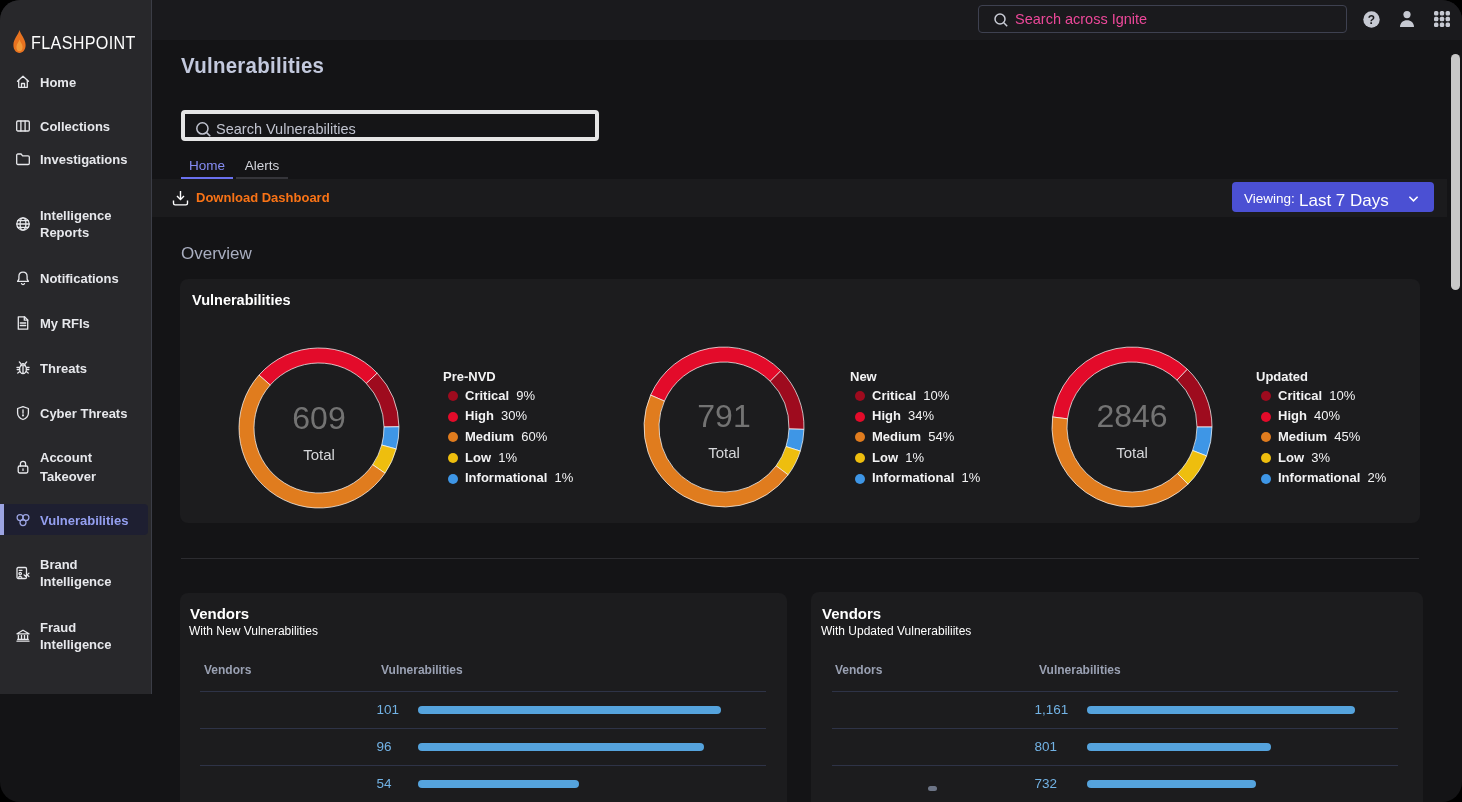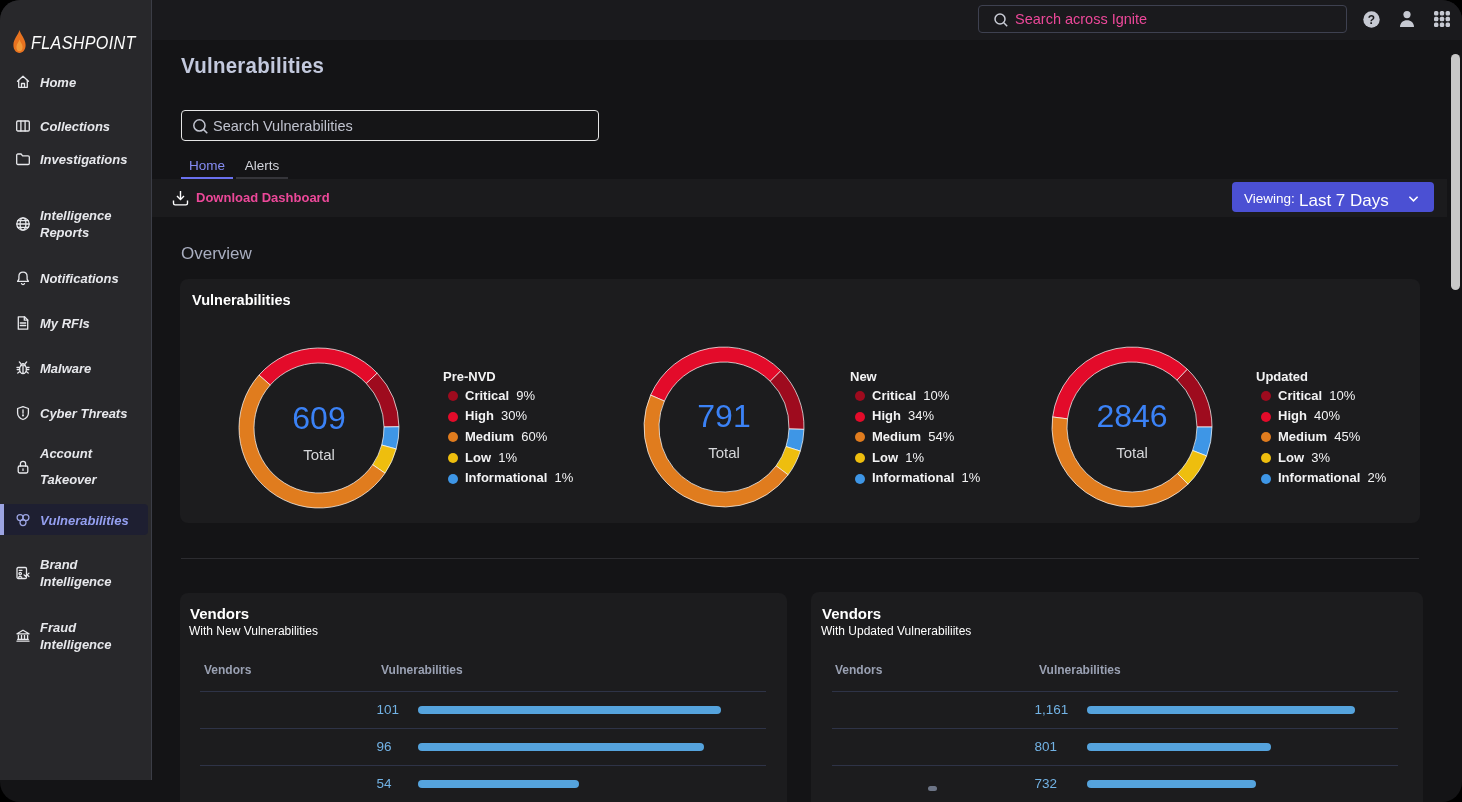--- a/index.html
+++ b/index.html
@@ -1,36 +1,36 @@
 <!DOCTYPE html>
 <html><head>
 <meta charset="utf-8">
 <style>
 * { margin:0; padding:0; box-sizing:border-box; }
 html,body { background:#000; width:1462px; height:802px; overflow:hidden; }
 body { font-family:"Liberation Sans", sans-serif; }
 #app { position:absolute; left:0; top:0; width:1462px; height:802px; background:#141416; border-radius:20px; overflow:hidden; }
 .abs { position:absolute; }
 
-#sidebar { position:absolute; left:0; top:0; width:152px; height:780px; background:#28282b; border-right:1px solid rgba(120,130,160,.24);font-style:italic; }
+#sidebar { position:absolute; left:0; top:0; width:152px; height:694px; background:#28282b; border-right:1px solid rgba(120,130,160,.24); }
 .nav { position:absolute; left:0; width:152px; color:#e7e8ec; font-size:13px; font-weight:bold; }
 .nav .ic { position:absolute; left:15px; top:50%; margin-top:-8px; width:16px; height:16px; }
 .nav .lb { position:absolute; left:40px; top:50%; transform:translateY(-50%); line-height:16px; }
 #navsel { position:absolute; left:0; top:504px; width:148px; height:31px; background:#1e1f31; border-left:4px solid #9ca4e2; border-radius:0 4px 4px 0; }
 
 #topbar { position:absolute; left:152px; top:0; width:1310px; height:40px; background:#1a1a1d; }
 
 #strip { position:absolute; left:152px; top:179px; width:1295px; height:38px; background:#1b1b1d; }
 .card { position:absolute; background:#1c1c1e; border-radius:8px; }
 .dleg { position:absolute; width:200px; font-size:13px; color:#f3f3f4; }
 .dleg .t { font-weight:bold; line-height:16.5px; margin-bottom:0; }
 .dleg .r { position:relative; height:20.7px; line-height:20.7px; padding-left:22px; white-space:nowrap; }
 .dleg .b { position:absolute; left:5px; top:5.5px; width:10px; height:10px; border-radius:50%; }
 .dleg .l { font-weight:bold; }
-.dnum { position:absolute; width:164px; text-align:center; color:#3b82f6; }
+.dnum { position:absolute; width:164px; text-align:center; color:#737373; }
 .thead { position:absolute; font-size:12px; font-weight:bold; color:#9aa1b3; }
 .tnum { position:absolute; font-size:13.5px; color:#72b2e4; }
 .tbar { position:absolute; height:8px; border-radius:4px; background:#55a3dd; }
 .tline { position:absolute; height:1px; background:#2e3347; }
 </style>
 </head>
 <body>
 <div id="app">
 
 <div id="topbar">
@@ -133,41 +133,41 @@
 <div class="nav" style="top:353px; height:30px;">
 <svg class="ic" width="16" height="16" viewBox="0 0 16 16">
           <g fill="none" stroke="#e7e8ec" stroke-width="1.3" stroke-linecap="round" stroke-linejoin="round">
             <ellipse cx="8" cy="9.2" rx="3.4" ry="4.3"></ellipse>
             <path d="M5.8 5.9C5.8 4.6 6.7 3.7 8 3.7s2.2.9 2.2 2.2"></path>
             <path d="M5.5 3.2L4.3 1.9M10.5 3.2l1.2-1.3"></path>
             <path d="M4.6 7.3H1.9M4.6 9.5H2.2M4.8 11.6l-2 1.5M11.4 7.3h2.7M11.4 9.5h2.4M11.2 11.6l2 1.5"></path>
             <line x1="8" y1="5.5" x2="8" y2="13.4"></line>
           </g>
         </svg>
-<div class="lb" style="line-height:17px;">Malware</div>
+<div class="lb" style="line-height:17px;">Threats</div>
 </div>
 <div class="nav" style="top:398px; height:30px;">
 <svg class="ic" width="16" height="16" viewBox="0 0 16 16">
           <g fill="none" stroke="#e7e8ec" stroke-width="1.3" stroke-linecap="round" stroke-linejoin="round">
             <path d="M8 1.6l5.4 1.9v4.4c0 3.3-2.2 5.4-5.4 6.6-3.2-1.2-5.4-3.3-5.4-6.6V3.5Z"></path>
             <line x1="8" y1="4.8" x2="8" y2="8.2"></line>
             <circle cx="8" cy="10.4" r=".4" fill="#e7e8ec"></circle>
           </g>
         </svg>
 <div class="lb" style="line-height:17px;">Cyber Threats</div>
 </div>
 <div class="nav" style="top:452px; height:30px;">
 <svg class="ic" width="16" height="16" viewBox="0 0 16 16">
           <g fill="none" stroke="#e7e8ec" stroke-width="1.3" stroke-linecap="round" stroke-linejoin="round">
             <rect x="3.2" y="7" width="9.6" height="7" rx="1.4"></rect>
             <path d="M5.4 7V4.9a2.6 2.6 0 0 1 5.2 0V7"></path>
             <line x1="8" y1="9.8" x2="8" y2="11.4"></line>
           </g>
         </svg>
-<div class="lb" style="line-height:26px;">Account<br>Takeover</div>
+<div class="lb" style="line-height:19px;">Account<br>Takeover</div>
 </div>
 <div class="nav" style="top:505px; height:30px; color:#949ff0;">
 <svg class="ic" width="16" height="16" viewBox="0 0 16 16">
           <g fill="none" stroke="#9ca4e2" stroke-width="1.25">
             <circle cx="5.1" cy="5.6" r="3"></circle>
             <circle cx="10.9" cy="5.6" r="3"></circle>
             <circle cx="8" cy="10.6" r="3"></circle>
             <circle cx="8" cy="7.4" r="1" fill="#9ca4e2" stroke="none"></circle>
           </g>
         </svg>
@@ -197,42 +197,42 @@
             <line x1="2" y1="13.2" x2="14" y2="13.2"></line>
             <line x1="2.8" y1="11.4" x2="13.2" y2="11.4"></line>
           </g>
         </svg>
 <div class="lb" style="line-height:17px;">Fraud<br>Intelligence</div>
 </div>
 </div>
 
 <div class="abs" style="left:181px; top:53px; font-size:22px; font-weight:bold; color:#c3c9dd; letter-spacing:.3px; transform:scaleX(.93); transform-origin:0 50%;">Vulnerabilities</div>
 
-<div class="abs" style="left:181px; top:110px; width:418px; height:31px; border:1px solid #e5e5e5; border-radius:4px; background:#151517;">
+<div class="abs" style="left:181px; top:110px; width:418px; height:31px; border:4px solid #e5e5e5; border-radius:4px; background:#151517;">
   <svg class="abs" style="left:10px; top:7px;" width="17" height="17" viewBox="0 0 17 17">
         <circle cx="7.4" cy="7.4" r="5.6" fill="none" stroke="#c0c3cf" stroke-width="1.5"></circle>
         <line x1="11.6" y1="11.6" x2="15.3" y2="15.3" stroke="#c0c3cf" stroke-width="1.5"></line>
       </svg>
   <span class="abs" style="left:31px; top:7px; font-size:14.5px; color:#c0c3cf;">Search Vulnerabilities</span>
 </div>
 
 <div class="abs" style="left:181px; top:158px; width:52px; height:21px; text-align:center; font-size:13.5px; color:#858cf3;">Home</div>
 <div class="abs" style="left:181px; top:177px; width:52px; height:2px; background:#6a71ef;"></div>
 <div class="abs" style="left:236px; top:158px; width:52px; height:21px; text-align:center; font-size:13.5px; color:#d3d5dc;">Alerts</div>
 <div class="abs" style="left:236px; top:177px; width:52px; height:2px; background:#35353a;"></div>
 
 <div id="strip">
   <svg class="abs" style="left:20px; top:11px;" width="17" height="16" viewBox="0 0 17 16">
         <g stroke="#fff" stroke-width="1.4" fill="none">
           <path d="M8.5 1v8"></path>
           <path d="M5 6l3.5 3.5L12 6"></path>
           <path d="M1.5 10.5v2.8c0 .9.7 1.6 1.6 1.6h10.8c.9 0 1.6-.7 1.6-1.6v-2.8"></path>
         </g>
       </svg>
-  <span class="abs" style="left:44px; top:11px; font-size:13px; font-weight:bold; color:#ec4899;">Download Dashboard</span>
+  <span class="abs" style="left:44px; top:11px; font-size:13px; font-weight:bold; color:#f97316;">Download Dashboard</span>
   <div class="abs" style="left:1080px; top:3px; width:202px; height:30px; background:#4b50d3; border-radius:4px; color:#fff; font-size:14.5px;">
     <span class="abs" style="left:12px; top:9px; font-size:13.5px;">Viewing:</span>
     <span class="abs" style="left:67px; top:9px; font-size:17px;">Last 7 Days</span>
     <svg class="abs" style="left:176px; top:13px;" width="11" height="8" viewBox="0 0 12 8">
           <path d="M1.5 1.5L6 6l4.5-4.5" fill="none" stroke="#fff" stroke-width="1.7"></path>
         </svg>
   </div>
 </div>
 
 <div class="abs" style="left:181px; top:244px; font-size:17px; color:#a9aec0;">Overview</div>

